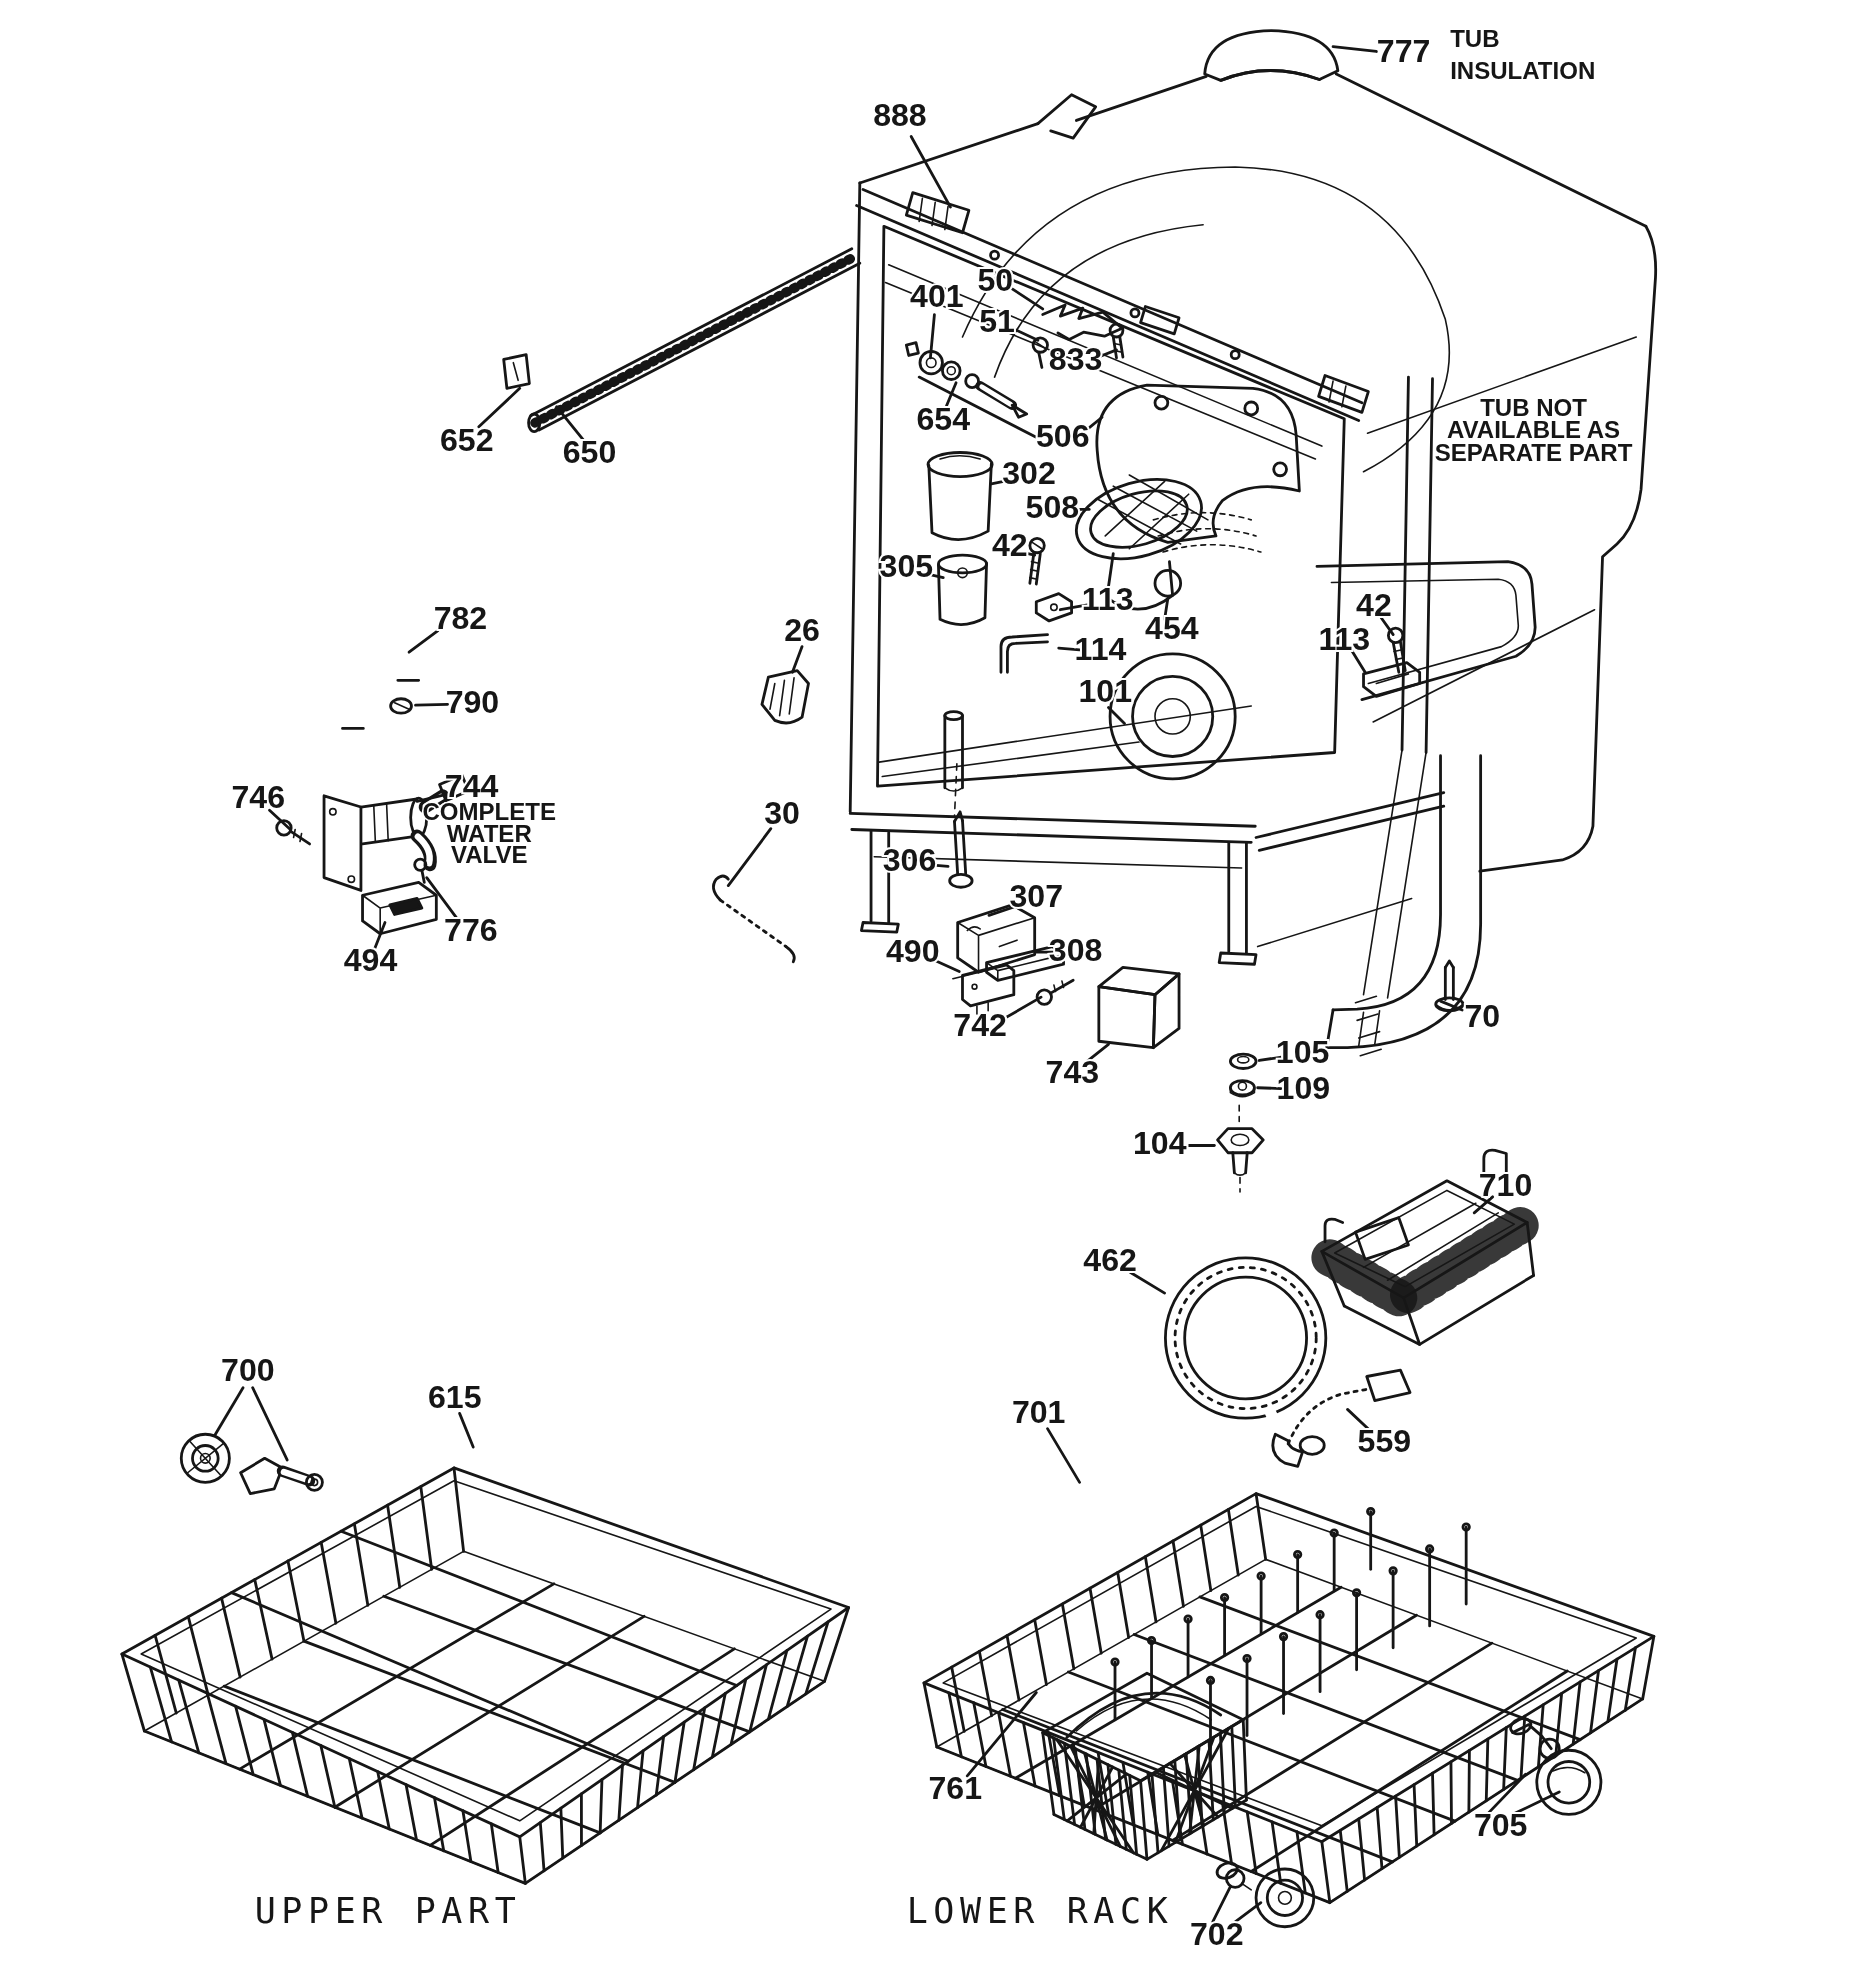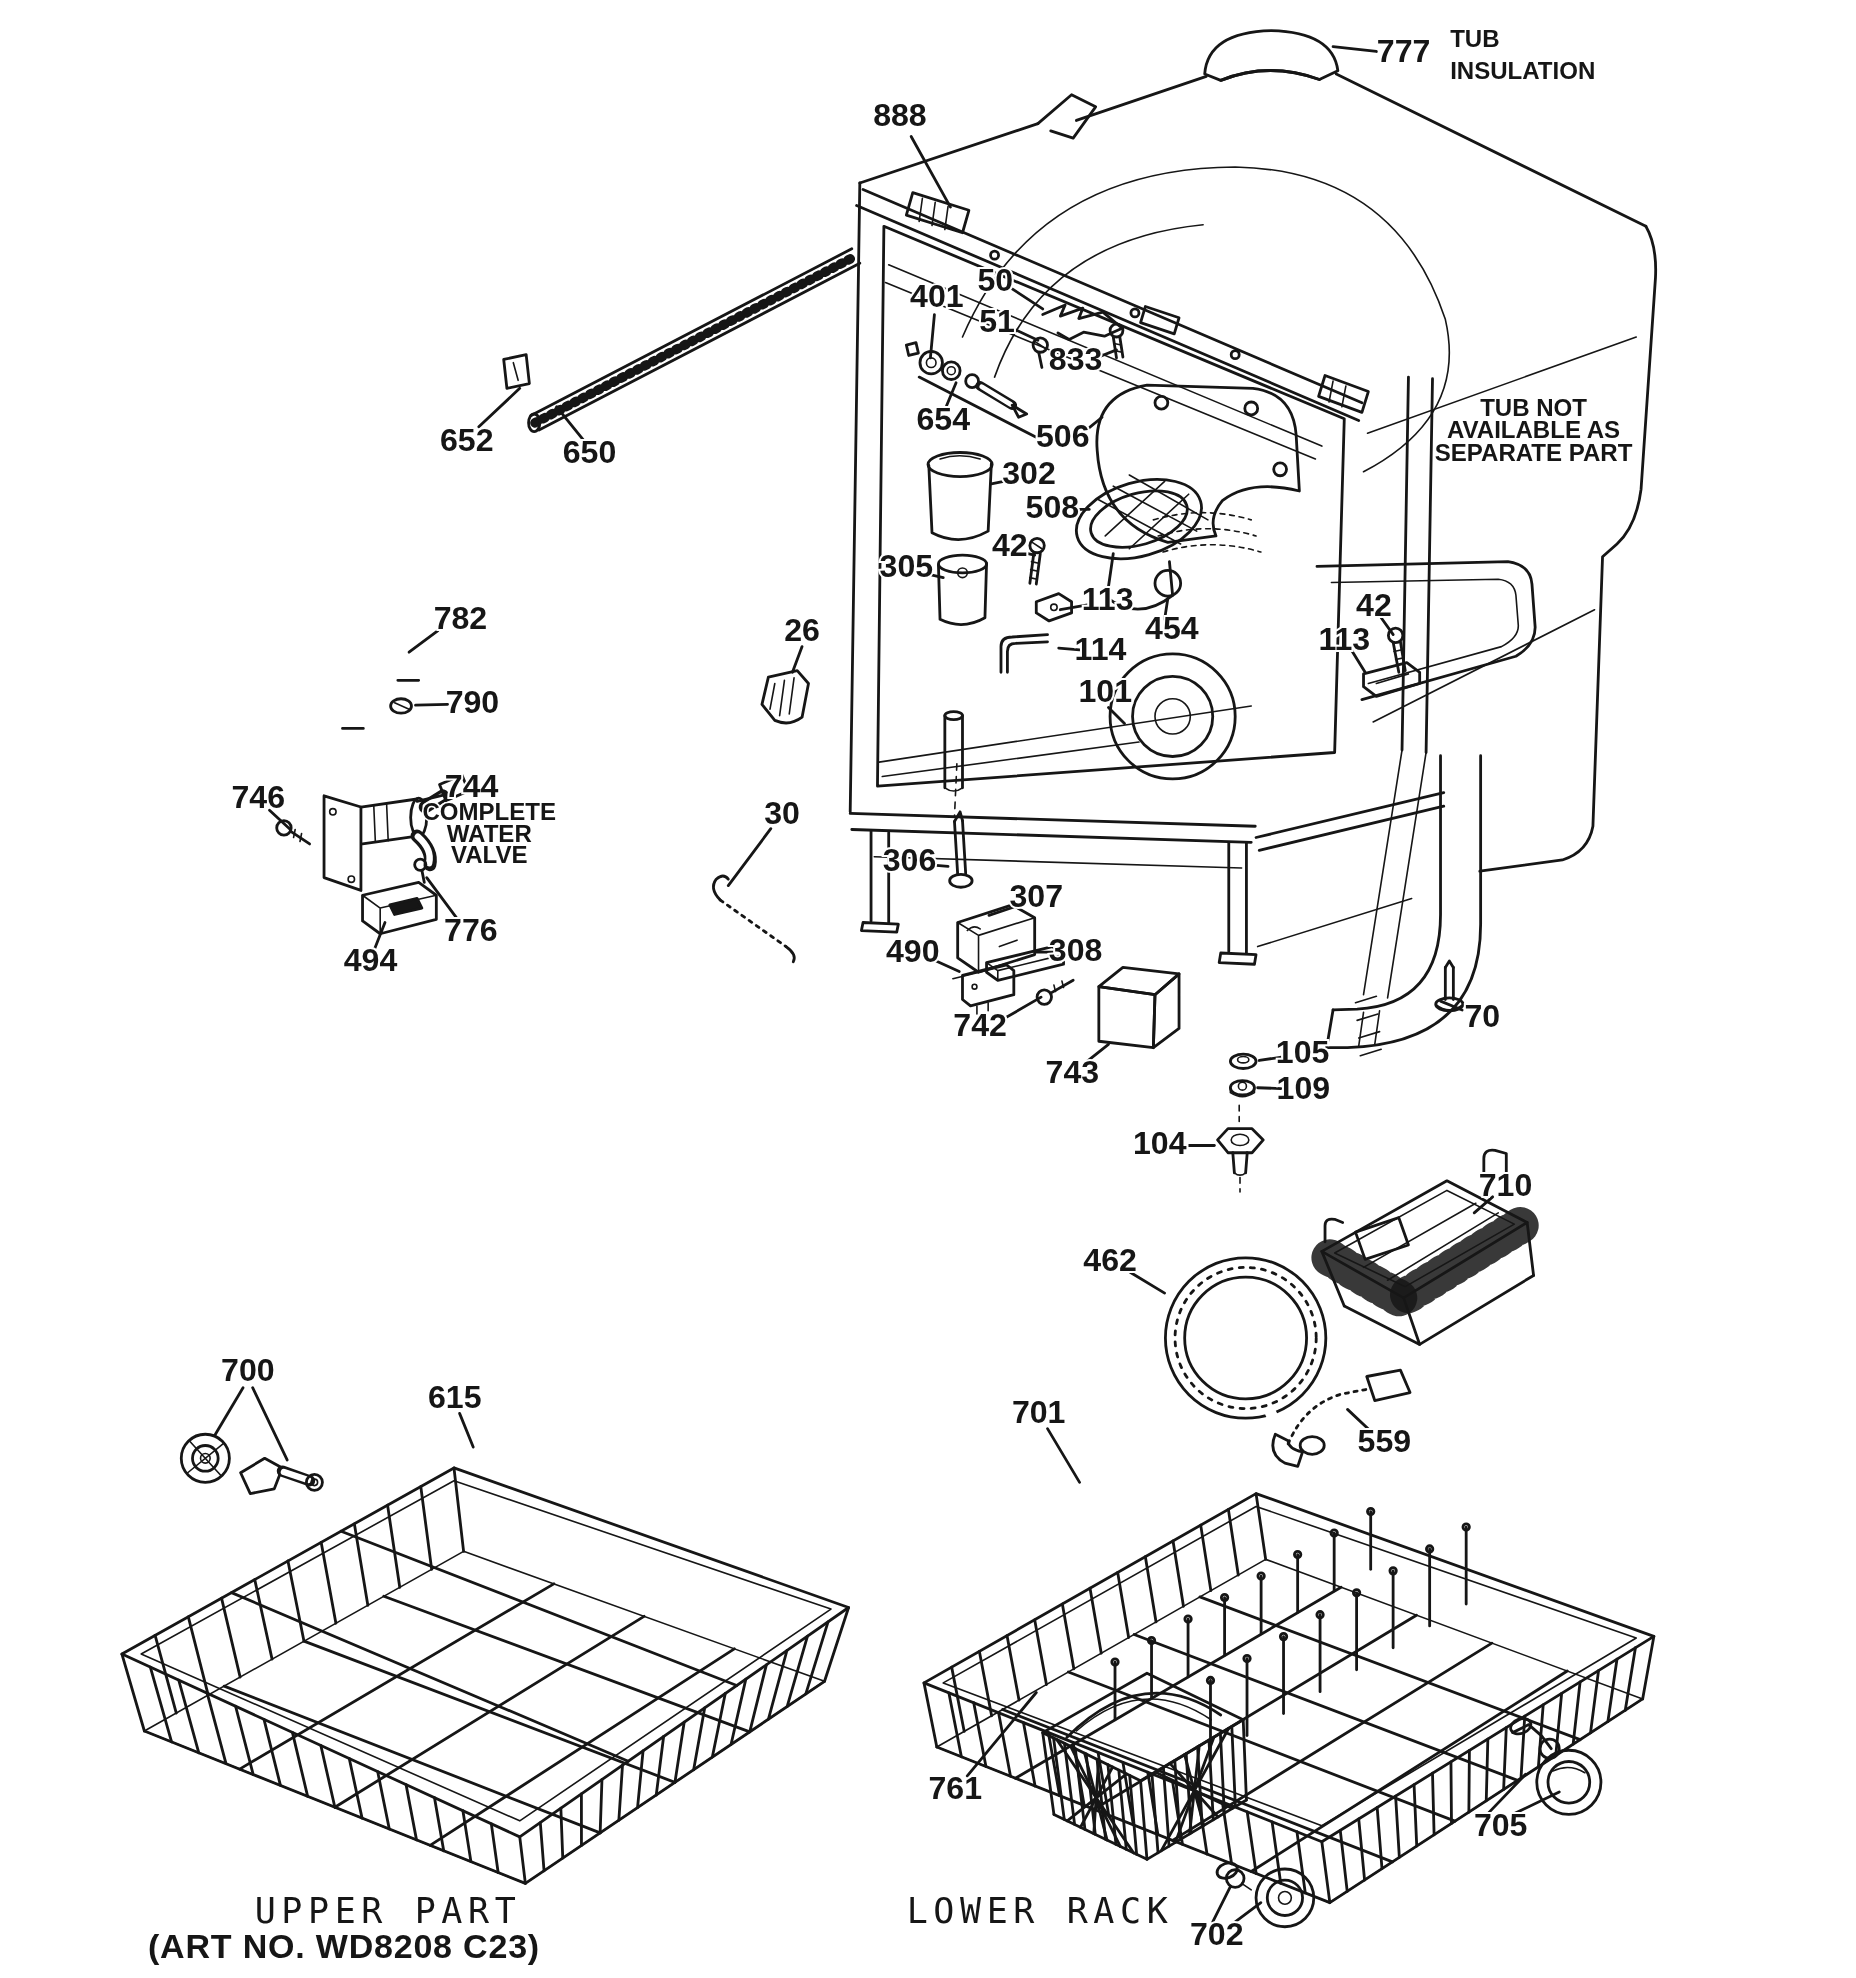--- a/index.html
+++ b/index.html
@@ -642,15 +642,14 @@
       </g>
     <g id="annos">
         <text x="1808" y="58" class="note" text-anchor="start"><tspan x="1808" dy="0">TUB</tspan><tspan x="1808" dy="40">INSULATION</tspan></text>
         <text x="1912" y="518" class="note" text-anchor="middle"><tspan x="1912" dy="0">TUB NOT</tspan><tspan x="1912" dy="28">AVAILABLE AS</tspan><tspan x="1912" dy="28">SEPARATE PART</tspan></text>
         <text x="610" y="1022" class="note" text-anchor="middle"><tspan x="610" dy="0">COMPLETE</tspan><tspan x="610" dy="27">WATER</tspan><tspan x="610" dy="27">VALVE</tspan></text>
       </g>
   </svg>
 
   <div class="caption" style="left:388px;top:1911px">UPPER PART</div>
   <div class="caption" style="left:1040px;top:1911px">LOWER RACK</div>
-  <div class="artno" style="left:148px;top:1946px">(ART NO. WD8208 C23)</div>
 </div>
 
 
 </body></html>

